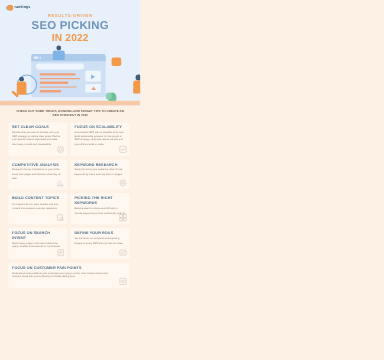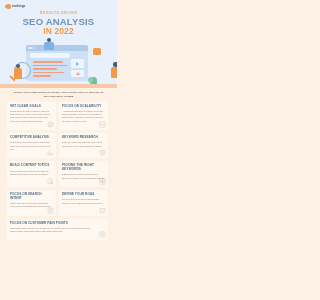--- a/index.html
+++ b/index.html
@@ -152,21 +152,21 @@
   <div class="header">
 
     <div class="logo">
       <span class="logo-mark"></span>
       <span class="logo-text">rankings</span>
     </div>
 
     <div class="eyebrow">RESULTS-DRIVEN</div>
 
     <div class="title">
-      <span>SEO ANALYSIS</span>
+      <span>SEO PICKING</span>
       <span class="year">IN 2022</span>
     </div>
 
     <div class="illo">
 
       <div class="browser">
         <div class="browser-bar">
           <span class="dot d1"></span>
           <span class="dot d2"></span>
           <span class="dot d3"></span>

